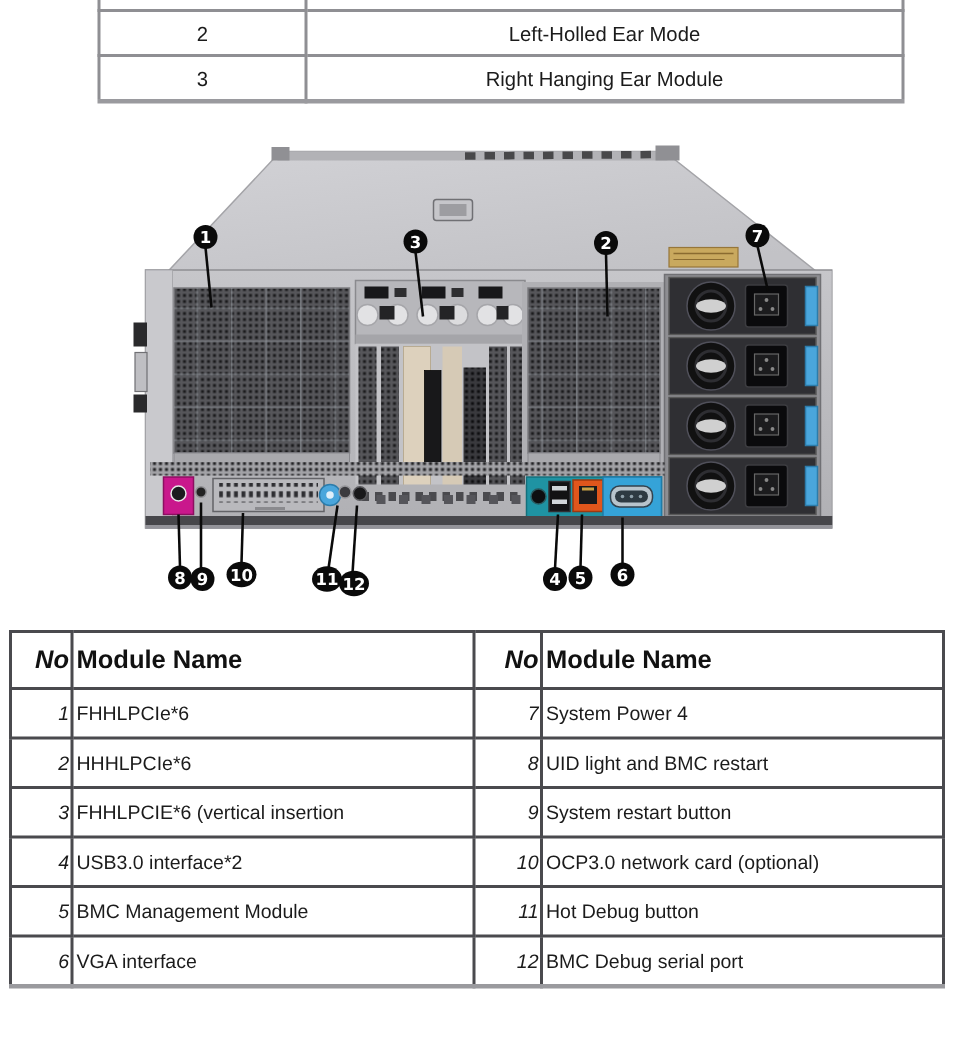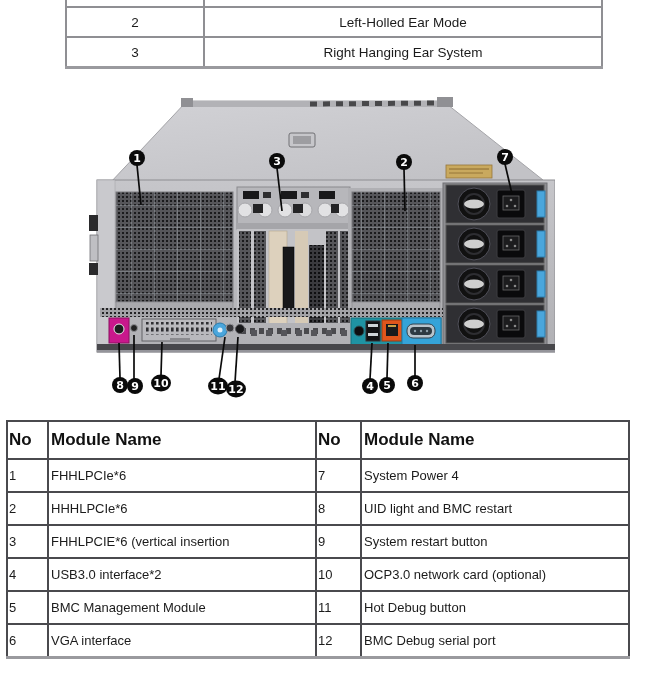--- a/index.html
+++ b/index.html
@@ -17,21 +17,21 @@
   .ear-table .c-no{width:134px;}
   .ear-table .c-name{width:394px;}
 
   
   .module-table{position:absolute;left:6px;top:420px;width:622px;
                 border-collapse:collapse;table-layout:fixed;
                 border-bottom:3px solid #9a9a9e;}
   .module-table th,.module-table td{border:2px solid #4a4a4e;vertical-align:middle;}
   .module-table th{font-size:17px;font-weight:bold;height:34px;color:#111;}
   .module-table td{font-size:13px;height:29px;color:#1b1b1b;}
-  .module-table .no{text-align:left;}
+  .module-table .no{text-align:right;font-style:italic;}
   .module-table .name{text-align:left;padding-left:2px;}
   .module-table col.c-no1{width:41px;}
   .module-table col.c-nm1{width:268px;}
   .module-table col.c-no2{width:45px;}
   .module-table col.c-nm2{width:268px;}
 
   
   .diagram{position:absolute;left:85px;top:95px;width:470px;height:310px;}
   .diagram svg{display:block;width:470px;height:310px;}
   .callout-num{font-family:"DejaVu Sans","Liberation Sans",sans-serif;
@@ -45,21 +45,21 @@
       <tr class="stub">
     <td class="c-no"></td>
     <td class="c-name"></td>
   </tr>
   <tr class="row">
     <td class="c-no">2</td>
     <td class="c-name">Left-Holled Ear Mode</td>
   </tr>
   <tr class="row">
     <td class="c-no">3</td>
-    <td class="c-name">Right Hanging Ear System</td>
+    <td class="c-name">Right Hanging Ear Module</td>
   </tr>
 </tbody>
   </table>
 
 <div class="diagram">
 <svg viewBox="0 0 470 310" xmlns="http://www.w3.org/2000/svg">
   <defs>
     <linearGradient id="gLid" x1="0" y1="0" x2="0.7" y2="1">
       <stop offset="0" stop-color="#d2d2d6"></stop>
           <stop offset="1" stop-color="#c2c2c6"></stop>

